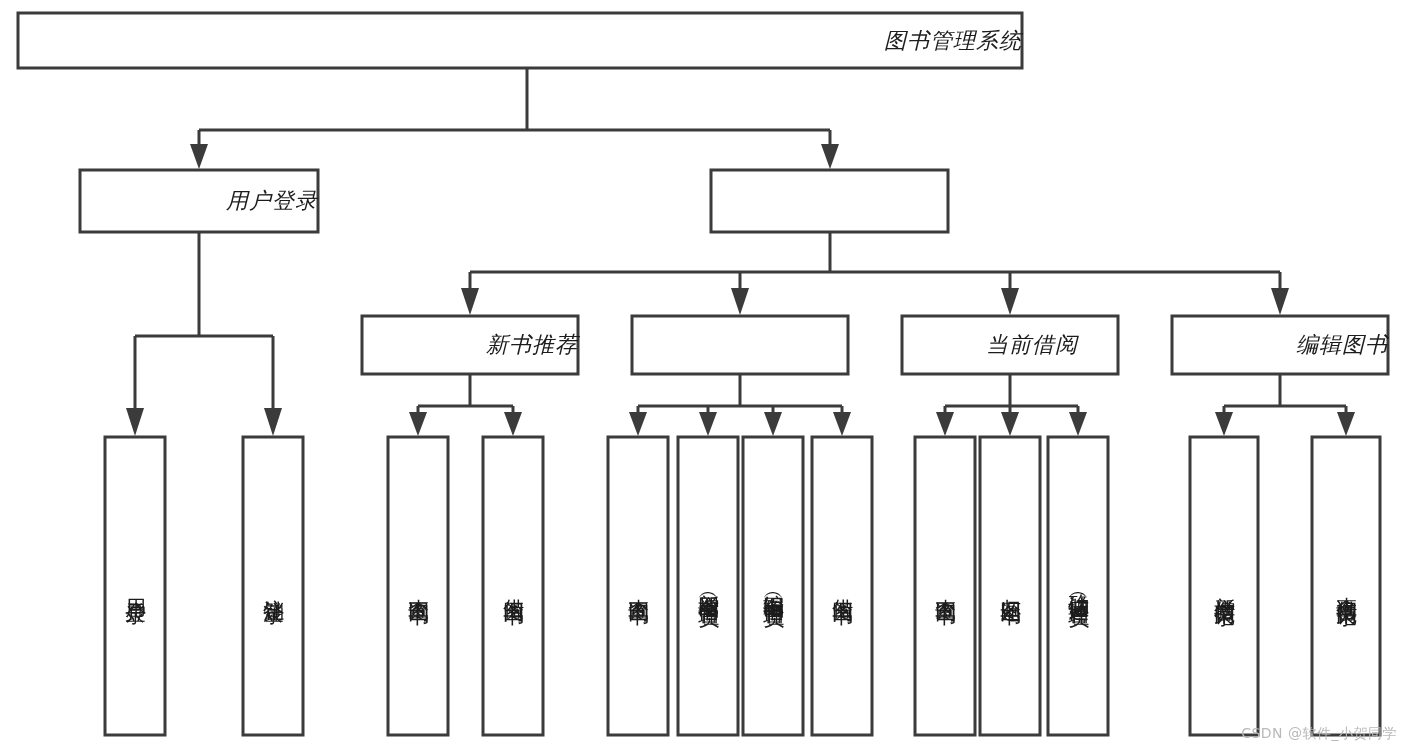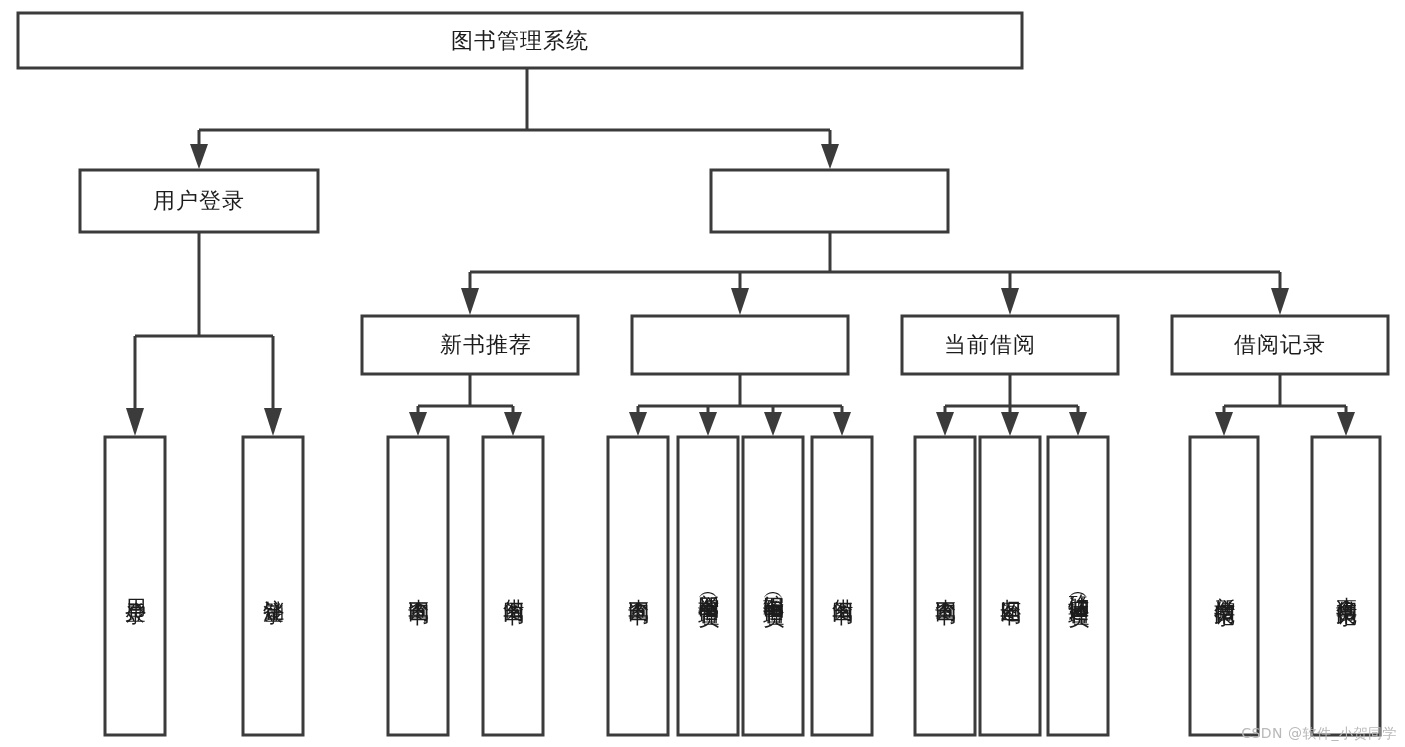--- a/index.html
+++ b/index.html
@@ -69,22 +69,23 @@
     font-size: 21px;
     line-height: 1.12;
     color: #1c1c1c;
     letter-spacing: 2px;
     white-space: nowrap;
   }
   .htext-wrap {
     position: absolute;
     display: flex;
     align-items: center;
-    justify-content: center;
+    justify-content: flex-end;
     pointer-events: none;
+    font-style: italic;
   }
   .htext {
     font-family: "DejaVu Sans", "Liberation Sans", sans-serif;
     font-size: 22px;
     color: #1c1c1c;
     letter-spacing: 1px;
     white-space: nowrap;
   }
 </style>
 </head>
@@ -184,31 +185,31 @@
 
   <div class="htext-wrap" style="left:18px; top:13px; width:1004px; height:55px;">
     <span class="htext">图书管理系统</span>
   </div>
 
   <div class="htext-wrap" style="left:80px; top:170px; width:238px; height:62px;">
     <span class="htext">用户登录</span>
   </div>
 
 
-  <div class="htext-wrap" style="left:362px; top:316px; width:216px; height:58px;margin-left:16px;">
+  <div class="htext-wrap" style="left:362px; top:316px; width:216px; height:58px;">
     <span class="htext">新书推荐</span>
   </div>
 
 
   <div class="htext-wrap" style="left:902px; top:316px; width:176px; height:58px;">
     <span class="htext">当前借阅</span>
   </div>
 
   <div class="htext-wrap" style="left:1172px; top:316px; width:216px; height:58px;">
-    <span class="htext">借阅记录</span>
+    <span class="htext">编辑图书</span>
   </div>
 
   <div class="vtext-wrap" style="left:105px; top:437px; width:60px; height:298px;">
     <span class="vtext">用户登录</span>
   </div>
   <div class="vtext-wrap" style="left:243px; top:437px; width:60px; height:298px;">
     <span class="vtext">注销登录</span>
   </div>
 
   <div class="vtext-wrap" style="left:388px; top:437px; width:60px; height:298px;">

